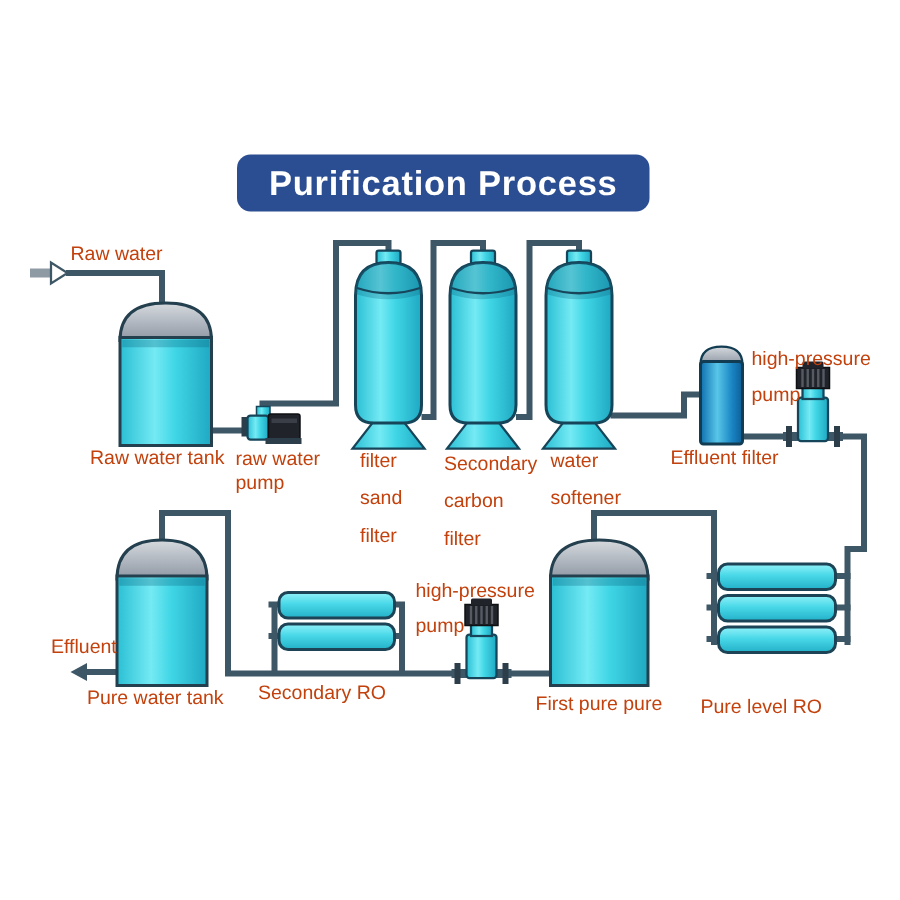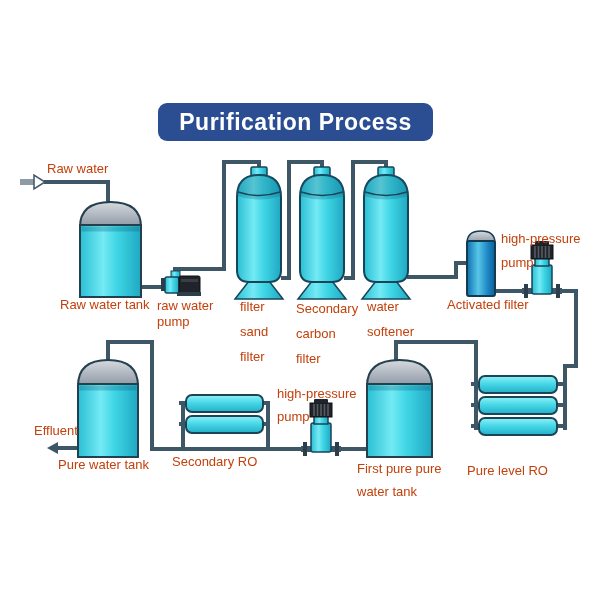--- a/index.html
+++ b/index.html
@@ -178,35 +178,34 @@
     <div>carbon</div>
     <div>filter</div>
   </div>
 
   <div class="lbl" style="left:367px;top:294px;line-height:25px">
     <div>water</div>
     <div>softener</div>
   </div>
 
   <div class="lbl" style="left:447px;top:297px">
-    <span>Activated filter</span>
+    <span>Effluent filter</span>
   </div>
 
   <div class="lbl" style="left:501px;top:227px;line-height:24px">
     <div>high-pressure</div>
     <div>pump</div>
   </div>
 
   <div class="lbl center" style="left:467px;top:463px;width:100px">
     <span>Pure level RO</span>
   </div>
 
   <div class="lbl" style="left:357px;top:457px;line-height:23px">
     <div>First pure pure</div>
-    <div>water tank</div>
   </div>
 
   <div class="lbl" style="left:277px;top:382px;line-height:23px">
     <div>high-pressure</div>
     <div>pump</div>
   </div>
 
   <div class="lbl center" style="left:58px;top:457px;width:100px">
     <span>Pure water tank</span>
   </div>

